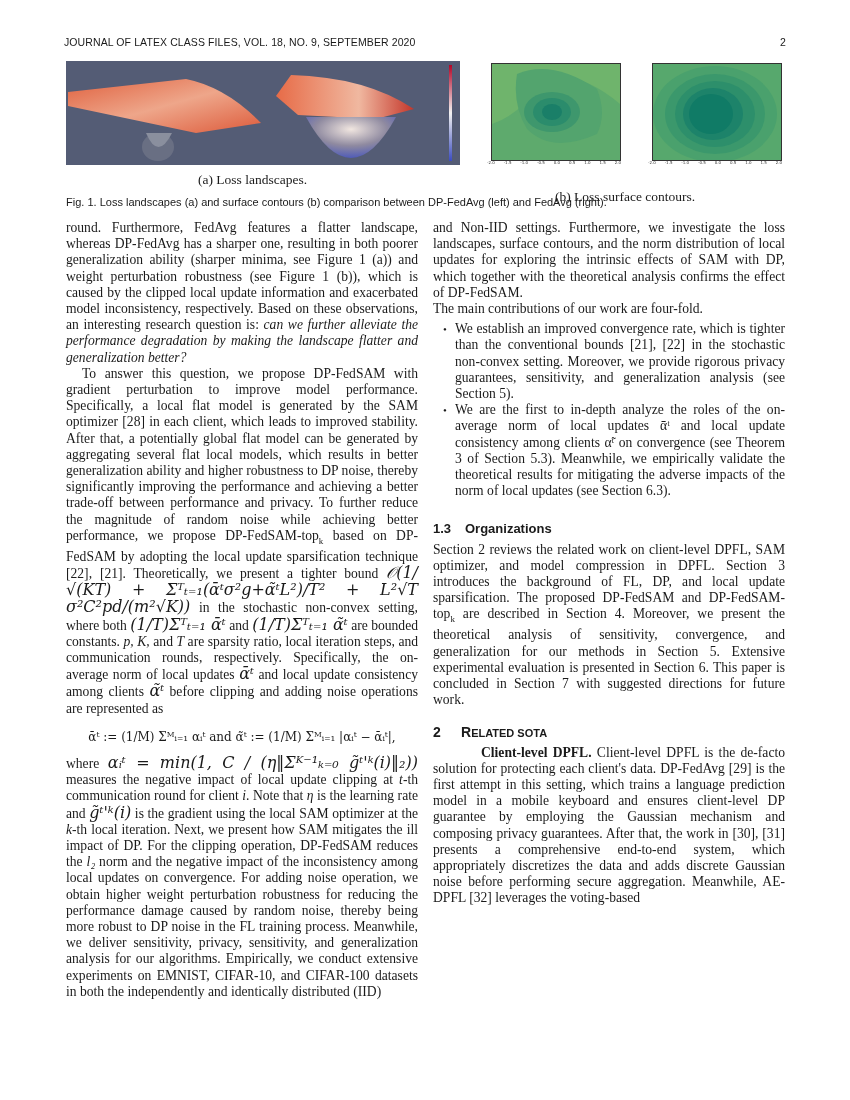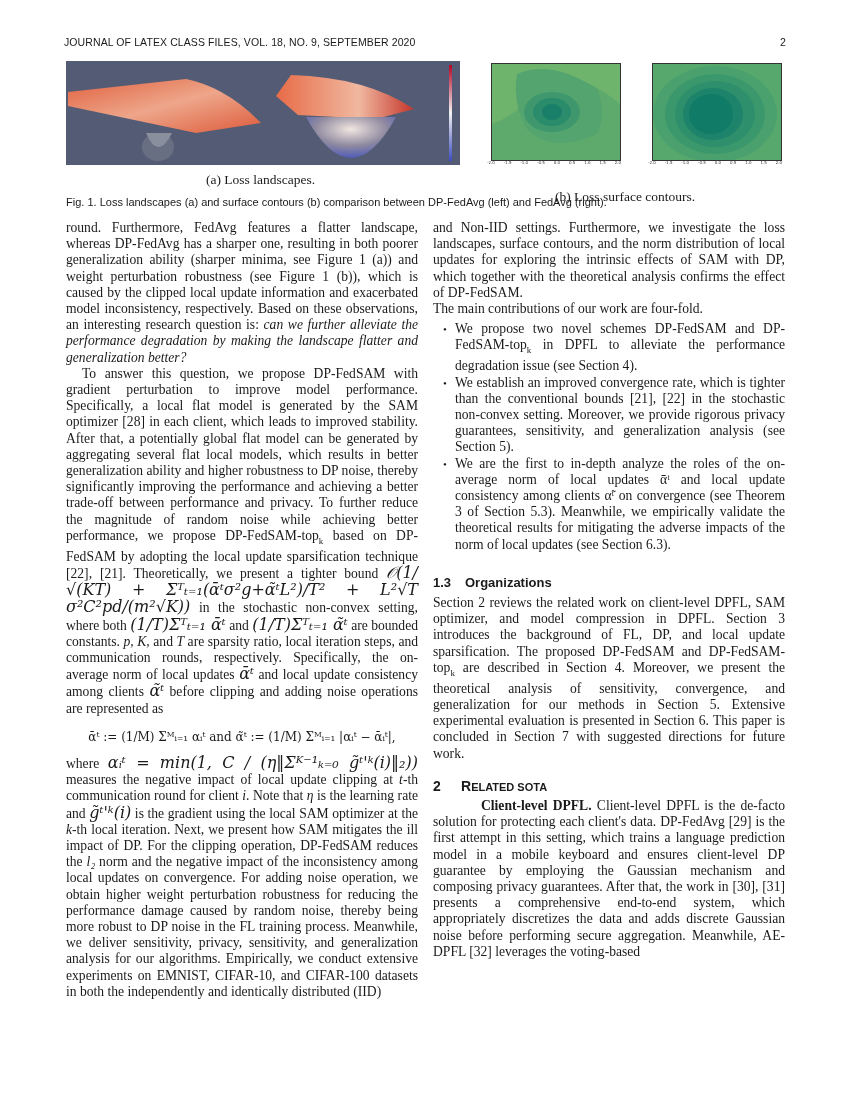--- a/index.html
+++ b/index.html
@@ -121,21 +121,21 @@
         <span>-0.5</span>
         <span>0.0</span>
         <span>0.5</span>
         <span>1.0</span>
         <span>1.5</span>
         <span>2.0</span>
     </div>
   </div>
 </div>
 
-<div class="subcap serif" style="top:172px; left:206px;">(a) Loss landscapes.</div>
+<div class="subcap serif" style="top:172px; left:198px;">(a) Loss landscapes.</div>
 <div class="subcap serif" style="top:189px; left:555px;">(b) Loss surface contours.</div>
 
 <div class="figcap sans">
   <span>Fig. 1.</span>
   <span>Loss landscapes (a) and surface contours (b) comparison between DP-FedAvg (left) and FedAvg (right).</span>
 </div>
 
 <div class="col col-left serif">
   <p>
     <span>round. Furthermore, FedAvg features a flatter landscape, whereas DP-FedAvg has a sharper one, resulting in both poorer generalization ability (sharper minima, see Figure 1 (a)) and weight perturbation robustness (see Figure 1 (b)), which is caused by the clipped local update information and exacerbated model inconsistency, respectively. Based on these observations, an interesting research question is: </span><span class="it">can we further alleviate the performance degradation by making the landscape flatter and generalization better?</span>
@@ -147,21 +147,20 @@
   <p>
     <span>where </span><span class="math">αᵢᵗ = min(1, C / (η‖Σᴷ⁻¹ₖ₌₀ g̃ᵗ'ᵏ(i)‖₂))</span><span> measures the negative impact of local update clipping at </span><span class="it">t</span><span>-th communication round for client </span><span class="it">i</span><span>. Note that </span><span class="it">η</span><span> is the learning rate and </span><span class="math">g̃ᵗ'ᵏ(i)</span><span> is the gradient using the local SAM optimizer at the </span><span class="it">k</span><span>-th local iteration. Next, we present how SAM mitigates the ill impact of DP. For the clipping operation, DP-FedSAM reduces the </span><span class="it">l₂</span><span> norm and the negative impact of the inconsistency among local updates on convergence. For adding noise operation, we obtain higher weight perturbation robustness for reducing the performance damage caused by random noise, thereby being more robust to DP noise in the FL training process. Meanwhile, we deliver sensitivity, privacy, sensitivity, and generalization analysis for our algorithms. Empirically, we conduct extensive experiments on EMNIST, CIFAR-10, and CIFAR-100 datasets in both the independently and identically distributed (IID)</span>
   </p>
 </div>
 
 <div class="col col-right serif">
   <p>and Non-IID settings. Furthermore, we investigate the loss landscapes, surface contours, and the norm distribution of local updates for exploring the intrinsic effects of SAM with DP, which together with the theoretical analysis confirms the effect of DP-FedSAM.</p>
 
   <p>The main contributions of our work are four-fold.</p>
   <ul class="bullets">
-    <li><span>We propose two novel schemes DP-FedSAM and DP-FedSAM-top</span><sub class="small">k</sub><span> in DPFL to alleviate the performance degradation issue (see Section 4).</span></li>
     <li><span>We establish an improved convergence rate, which is tighter than the conventional bounds [21], [22] in the stochastic non-convex setting. Moreover, we provide rigorous privacy guarantees, sensitivity, and generalization analysis (see Section 5).</span></li>
     <li><span>We are the first to in-depth analyze the roles of the on-average norm of local updates ᾱᵗ and local update consistency among clients α̃ᵗ on convergence (see Theorem 3 of Section 5.3). Meanwhile, we empirically validate the theoretical results for mitigating the adverse impacts of the norm of local updates (see Section 6.3).</span></li>
   </ul>
 
   <p class="h2">
     <span class="num">1.3</span><span>Organizations</span>
   </p>
   <p>
     <span>Section 2 reviews the related work on client-level DPFL, SAM optimizer, and model compression in DPFL. Section 3 introduces the background of FL, DP, and local update sparsification. The proposed DP-FedSAM and DP-FedSAM-top</span><sub class="small">k</sub><span> are described in Section 4. Moreover, we present the theoretical analysis of sensitivity, convergence, and generalization for our methods in Section 5. Extensive experimental evaluation is presented in Section 6. This paper is concluded in Section 7 with suggested directions for future work.</span>
   </p>

